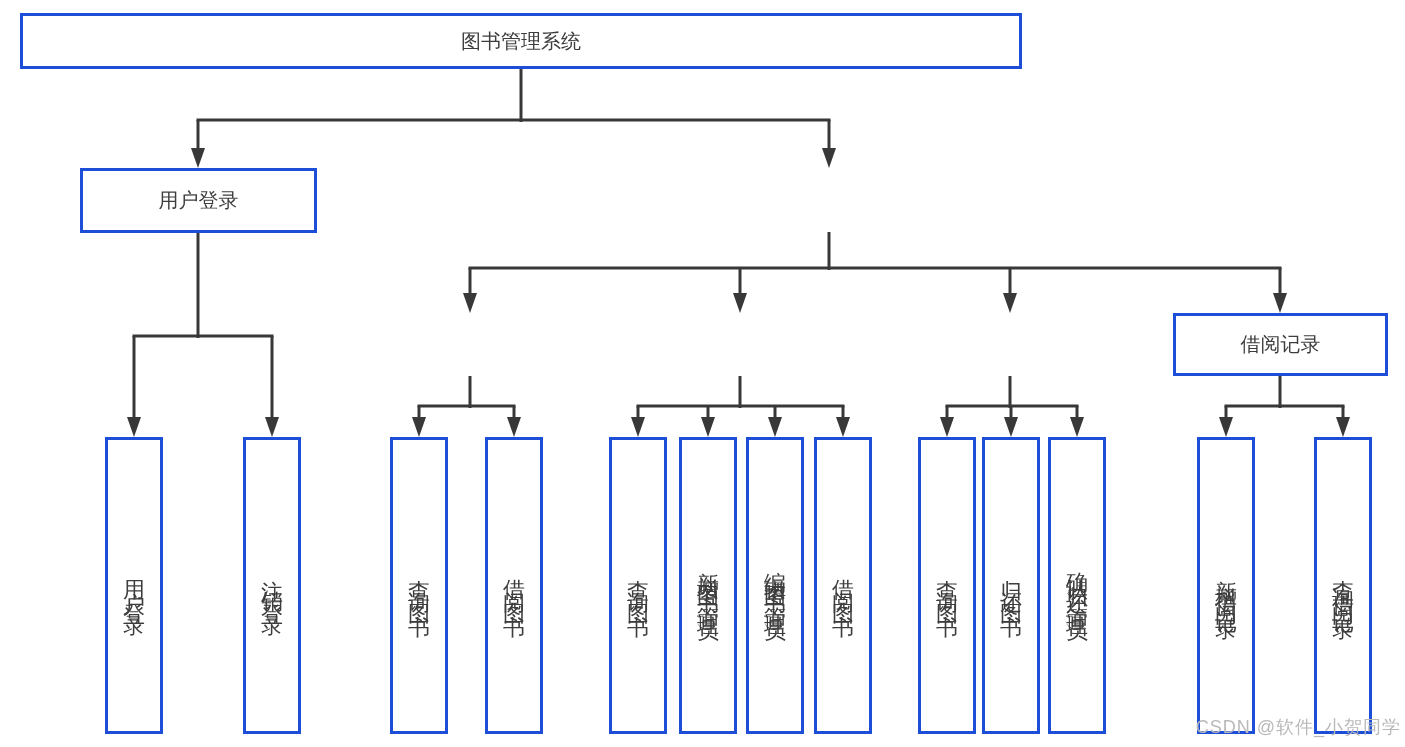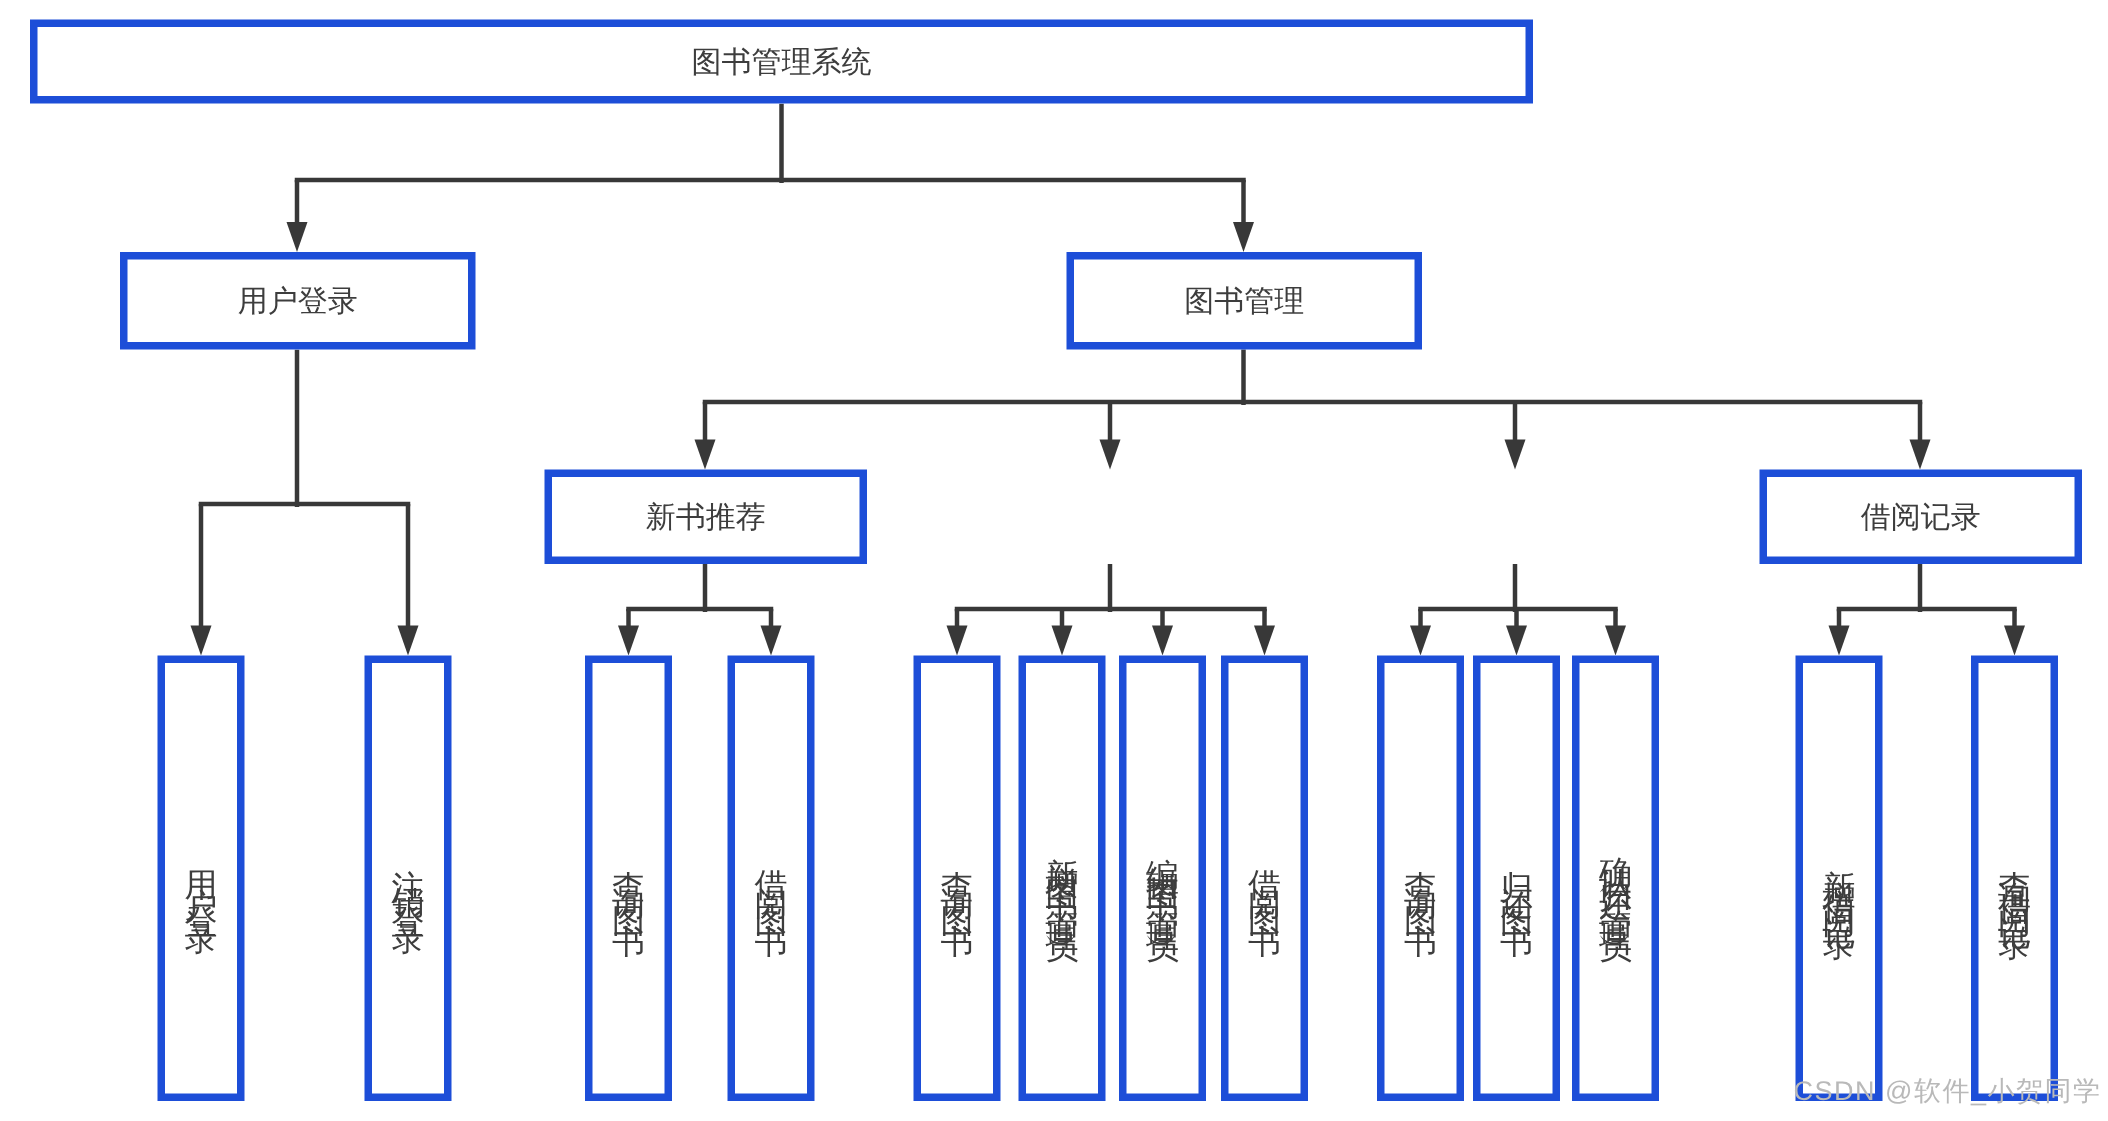--- a/index.html
+++ b/index.html
@@ -3,21 +3,21 @@
 <meta charset="utf-8">
 <style>
   html,body{margin:0;padding:0;background:#ffffff;}
   .canvas{
     position:relative;width:1405px;height:747px;background:#ffffff;
     font-family:"Liberation Sans", sans-serif;overflow:hidden;
   }
   .connectors{position:absolute;left:0;top:0;z-index:1;}
   .node{
     position:absolute;box-sizing:border-box;background:#ffffff;
-    border:5px solid #1d4ed8;color:#3d3d3d;
+    border:3px solid #1d4ed8;color:#3d3d3d;
     display:flex;align-items:center;justify-content:center;
     z-index:2;white-space:nowrap;
   }
   .root{left:20px;top:13px;width:1002px;height:56px;font-size:20px;}
   .l2{top:168px;width:237px;height:65px;font-size:20px;}
   .l3{top:313px;width:215px;height:63px;font-size:20px;}
   .leaf{
     top:437px;width:58px;height:297px;font-size:22px;
     writing-mode:vertical-rl;text-orientation:mixed;
   }
@@ -85,23 +85,21 @@
       <polygon points="940,417 954,417 947,437" fill="#383838"></polygon>
       <polygon points="1004,417 1018,417 1011,437" fill="#383838"></polygon>
       <polygon points="1070,417 1084,417 1077,437" fill="#383838"></polygon>
       <polygon points="1219,417 1233,417 1226,437" fill="#383838"></polygon>
       <polygon points="1336,417 1350,417 1343,437" fill="#383838"></polygon>
     </svg>
 
   <div class="node root">图书管理系统</div>
 
   <div class="node l2" style="left:80px">用户登录</div>
-  <div class="node l2" style="left:711px">图书管理</div>
 
-  <div class="node l3" style="left:363px">新书推荐</div>
   <div class="node l3" style="left:1173px">借阅记录</div>
 
   <div class="node leaf ls-wide" style="left:105px">用户登录</div>
   <div class="node leaf ls-wide" style="left:243px">注销登录</div>
   <div class="node leaf ls-wide" style="left:390px">查询图书</div>
   <div class="node leaf ls-wide" style="left:485px">借阅图书</div>
   <div class="node leaf ls-wide" style="left:609px">查询图书</div>
   <div class="node leaf ls-tight" style="left:679px">新增图书（管理员）</div>
   <div class="node leaf ls-tight" style="left:746px">编辑图书（管理员）</div>
   <div class="node leaf ls-wide" style="left:814px">借阅图书</div>

